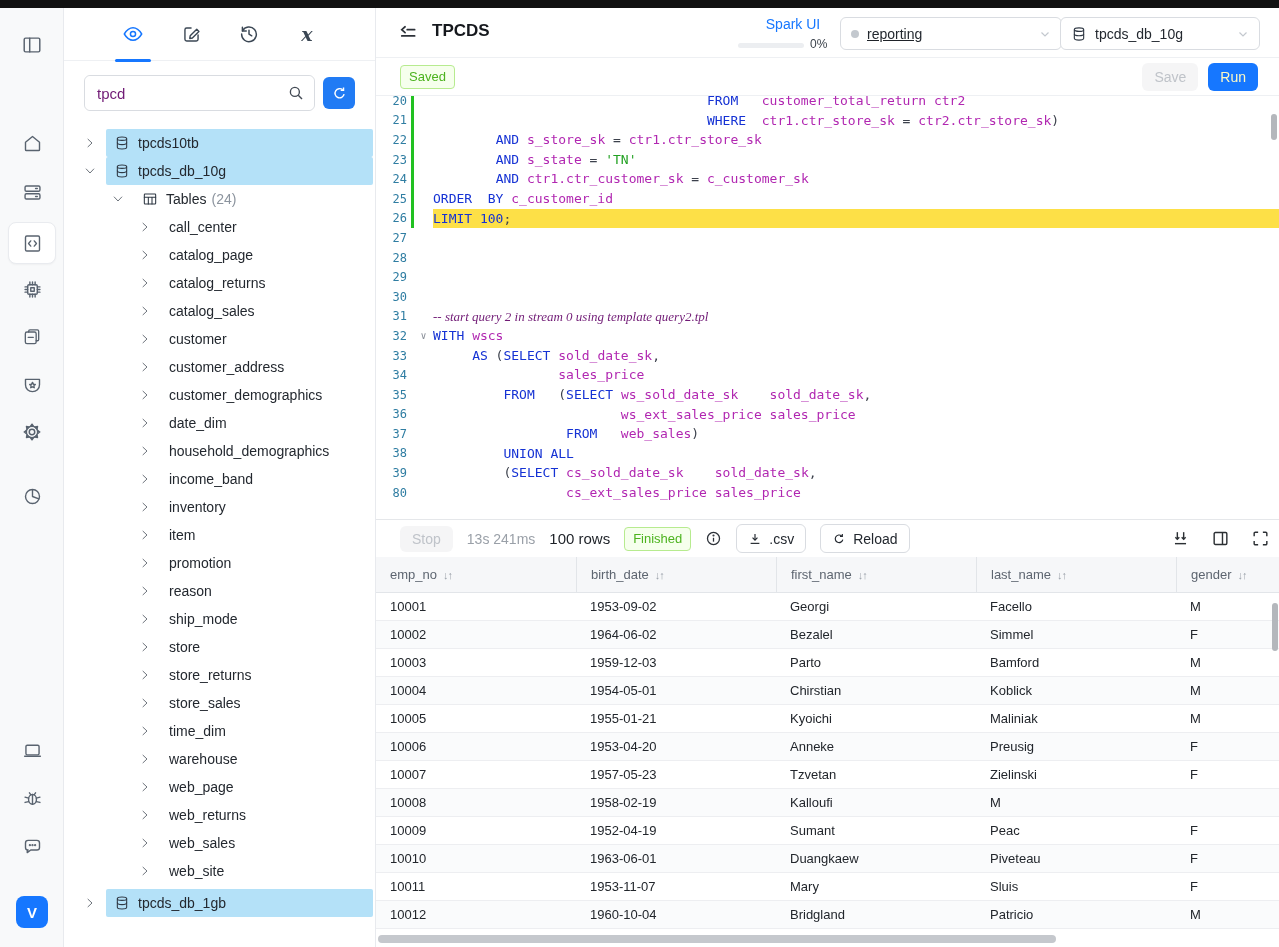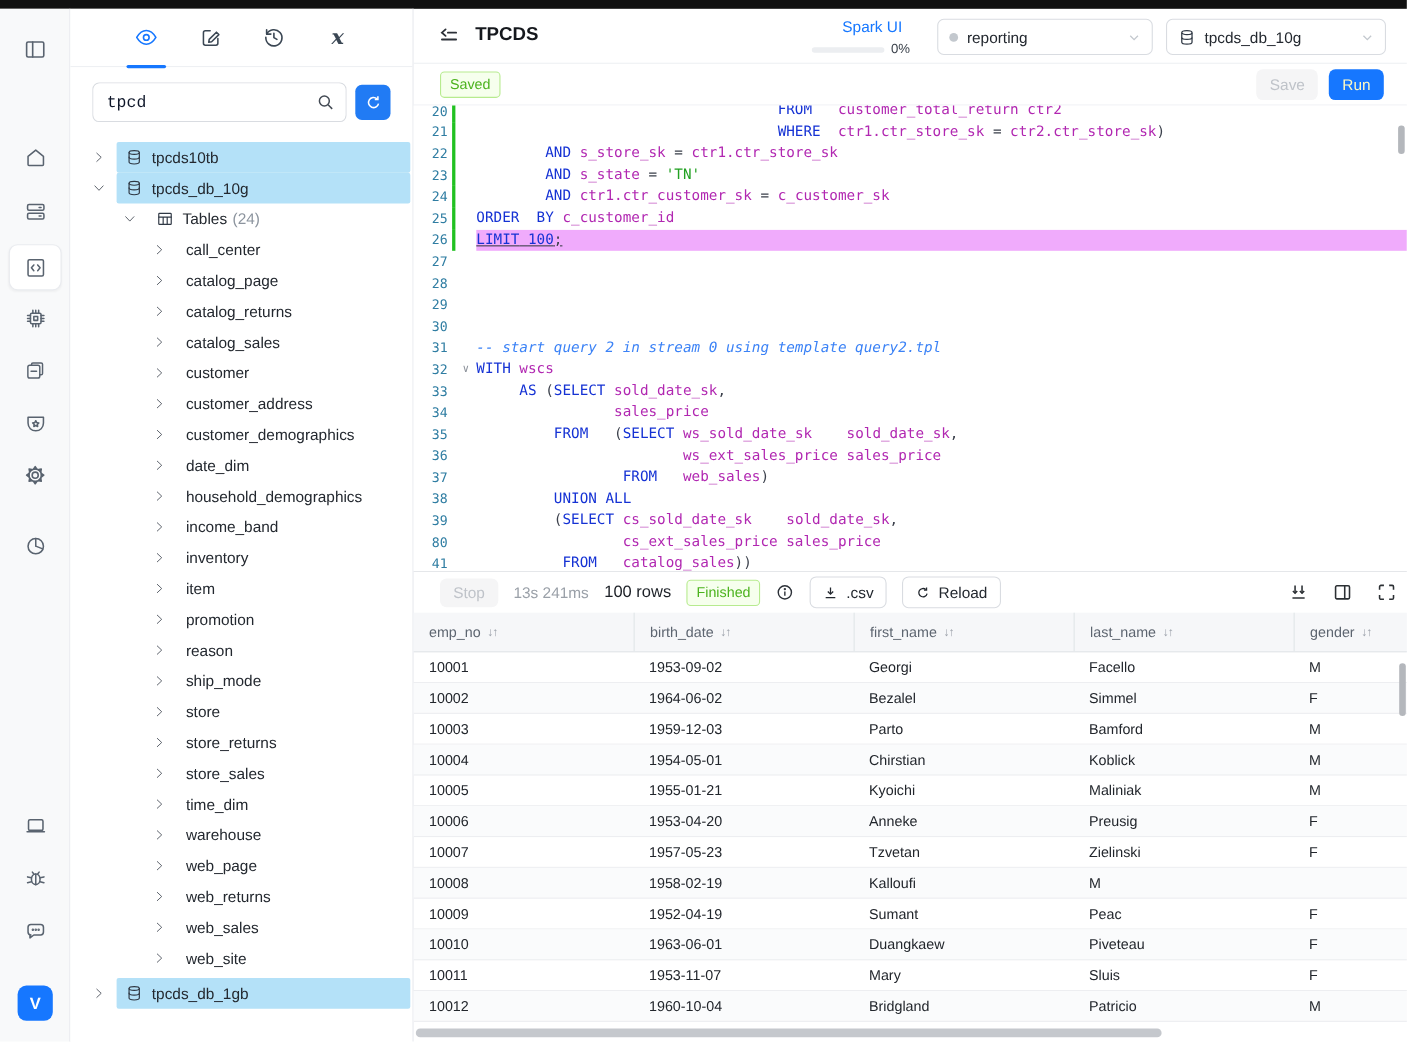--- a/index.html
+++ b/index.html
@@ -30,21 +30,21 @@
     align-items:center; padding-left:49px; gap:18px; }
   .tab { width:40px; height:40px; display:flex; align-items:center; justify-content:center;
     color:#3b4754; cursor:pointer; position:relative; }
   .tab.active { color:#1677ff; }
   .tab.active::after { content:""; position:absolute; left:2px; right:2px; bottom:-8px; height:3px;
     background:#1677ff; border-radius:2px; }
   .tab .math-x { font-family:"DejaVu Serif", serif; font-style:italic; font-weight:700; font-size:19px; }
   .search-row { position:relative; height:64px; padding:14px 20px 0 20px; display:flex; gap:8px; }
   .search-box { position:relative; width:232px; height:36px; border:1px solid #d9dce1; border-radius:6px; }
   .search-box input { width:100%; height:100%; border:0; outline:none; border-radius:6px;
-    padding:0 34px 0 12px; font-size:15px; color:#0f172a; font-family:Liberation Mono, monospace; }
+    padding:0 34px 0 12px; font-size:15px; color:#701a75; font-family:Liberation Sans, sans-serif; }
   .search-box .icon { position:absolute; right:9px; top:8px; color:#434a54; }
   .refresh-btn { width:32px; height:32px; margin-top:2px; background:#217bf4; border:0; border-radius:6px;
     display:flex; align-items:center; justify-content:center; color:#fff; cursor:pointer; }
   .tree { padding-top:4px; }
   .tree-row { display:flex; align-items:center; height:28px; cursor:pointer; }
   .tree-row .chev { width:16px; height:16px; display:flex; align-items:center; justify-content:center;
     color:#49505a; flex:none; }
   .tree-pill { display:flex; align-items:center; flex:1; height:28px; margin:0 2px 0 8px;
     padding-left:8px; border-radius:2px; min-width:0; }
   .tree-pill.sel { background:#b4e1f8; }
@@ -60,21 +60,21 @@
   .doc-title { position:absolute; left:56px; top:13px; font-size:17px; font-weight:700; color:#15181d; }
   .spark-link { position:absolute; left:372px; top:8px; width:90px; text-align:center; font-size:14px;
     color:#1677ff; cursor:pointer; }
   .spark-bar { position:absolute; left:362px; top:35px; width:66px; height:5px; background:#eceef1;
     border-radius:3px; }
   .spark-pct { position:absolute; left:434px; top:29px; font-size:12px; color:#3c434c; }
   .hdr-select { position:absolute; top:9px; height:33px; border:1px solid #d9dce1; border-radius:6px;
     display:flex; align-items:center; padding:0 10px; cursor:pointer; background:#fff; }
   .hdr-select .lbl { font-size:14px; color:#23282f; margin:0 8px; white-space:nowrap; }
   .hdr-select .down { margin-left:auto; color:#c3c8ce; }
-  .sel-engine { left:476px; width:196px; }
+  .sel-engine { left:464px; width:222px;text-decoration:underline; }
   .sel-db { left:684px; width:200px; }
   .dot { width:8px; height:8px; border-radius:50%; background:#c3c8ce; flex:none; }
 
   .savedbar { position:relative; height:38px; border-bottom:1px solid #eef0f3; flex:none;
     display:flex; align-items:center; padding:0 21px 0 24px; }
   .badge-green { display:inline-flex; align-items:center; height:24px; padding:0 8px; font-size:13px;
     color:#4cb31e; background:#f6ffed; border:1px solid #b7eb8f; border-radius:4px; }
   .savedbar .spacer { flex:1; }
   .btn { height:28px; border-radius:6px; border:0; font-size:14px; display:inline-flex;
     align-items:center; justify-content:center; padding:0 12px; cursor:pointer;
@@ -85,23 +85,23 @@
   
   .editor { position:relative; height:423px; flex:none; overflow:hidden; background:#fff; }
   .code-scroll { margin-top:-5px; }
   .cline { display:flex; height:19.6px; align-items:center;
     font-family:"DejaVu Sans Mono", monospace; font-size:13px; }
   .cline .ln { width:31px; text-align:right; font-size:12px; color:#2f7da2; flex:none; }
   .cline .chbar { width:3px; height:19.6px; margin-left:4px; flex:none; }
   .cline .chbar.on { background:#21c121; }
   .cline .fold { width:19px; text-align:center; font-size:10px; color:#8b919a; flex:none; }
   .cline .code-text { flex:1; height:19.6px; line-height:19.6px; white-space:pre; color:#3c414c; min-width:0; }
-  .cline .code-text.cur { background:#f0abfc;text-decoration:underline; }
+  .cline .code-text.cur { background:#fde047; }
   .kw { color:#1532d4; } .id { color:#b127b1; } .str { color:#22a122; }
-  .num { color:#1532d4; } .cmt { color:#3b82f6; font-style:italic; } .pl { color:#3c414c; }
+  .num { color:#1532d4; } .cmt { color:#701a75; font-style:italic;font-family:Liberation Serif, serif; } .pl { color:#3c414c; }
   .ed-scrollthumb { position:absolute; right:2px; top:18px; width:6px; height:26px;
     background:#b4b7bc; border-radius:3px; }
 
   
   .rtoolbar { height:38px; flex:none; border-top:1px solid #e5e7ea; display:flex; align-items:center;
     padding:0 9px 0 24px; gap:14px; }
   .rt-duration { font-size:14px; color:#9aa0a8; }
   .rt-rows { font-size:15px; color:#1d2127; }
   .rt-info { color:#2c3138; cursor:pointer; }
   .btn-outline { height:29px; border:1px solid #d9dce1; background:#fff; border-radius:6px;
@@ -771,26 +771,20 @@
             <span class="chbar"></span>
             <span class="fold"></span>
             <span class="code-text"><span class="pl">         (</span><span class="kw">SELECT</span><span class="pl"> </span><span class="id">cs_sold_date_sk</span><span class="pl">    </span><span class="id">sold_date_sk</span><span class="pl">,</span></span>
           </div>
           <div class="cline">
             <span class="ln">80</span>
             <span class="chbar"></span>
             <span class="fold"></span>
             <span class="code-text"><span class="pl">                 </span><span class="id">cs_ext_sales_price</span><span class="pl"> </span><span class="id">sales_price</span></span>
           </div>
-          <div class="cline">
-            <span class="ln">41</span>
-            <span class="chbar"></span>
-            <span class="fold"></span>
-            <span class="code-text"><span class="pl">          </span><span class="kw">FROM</span><span class="pl">   </span><span class="id">catalog_sales</span><span class="pl">))</span></span>
-          </div>
         </div>
       <div class="ed-scrollthumb"></div>
     </div>
 
     <div class="rtoolbar">
       <button class="btn btn-disabled" style="height:26px;">Stop</button>
       <span class="rt-duration">13s 241ms</span>
       <span class="rt-rows">100 rows</span>
       <span class="badge-green">Finished</span>
       <span class="rt-info icon">

